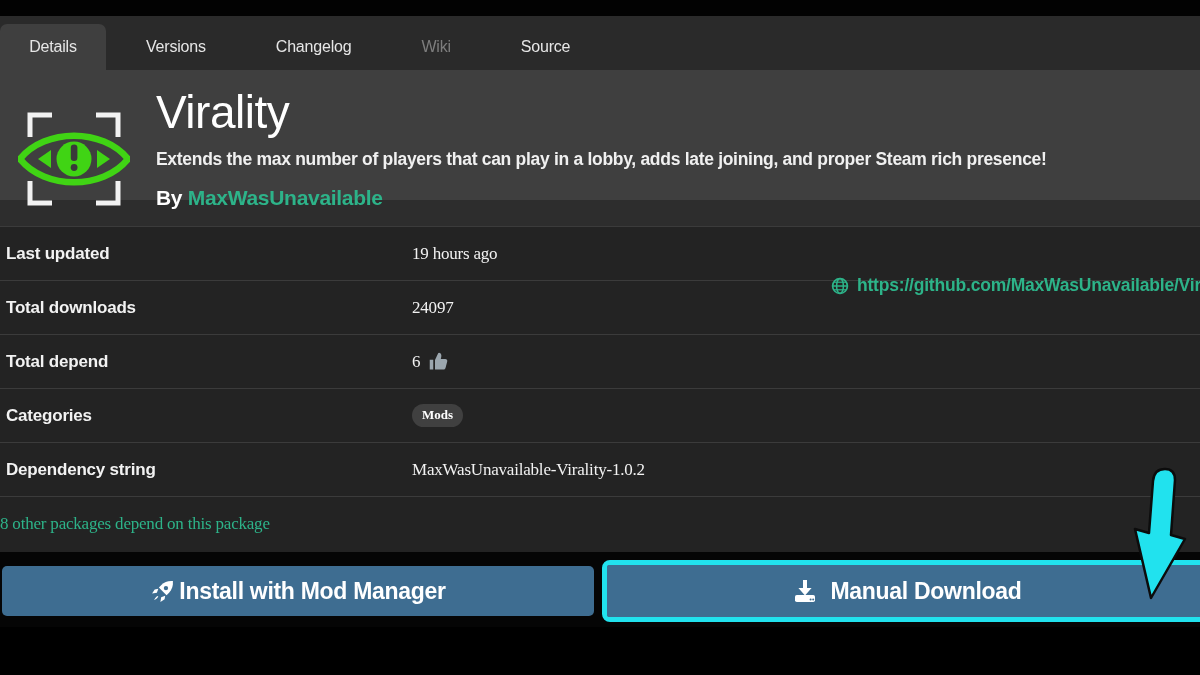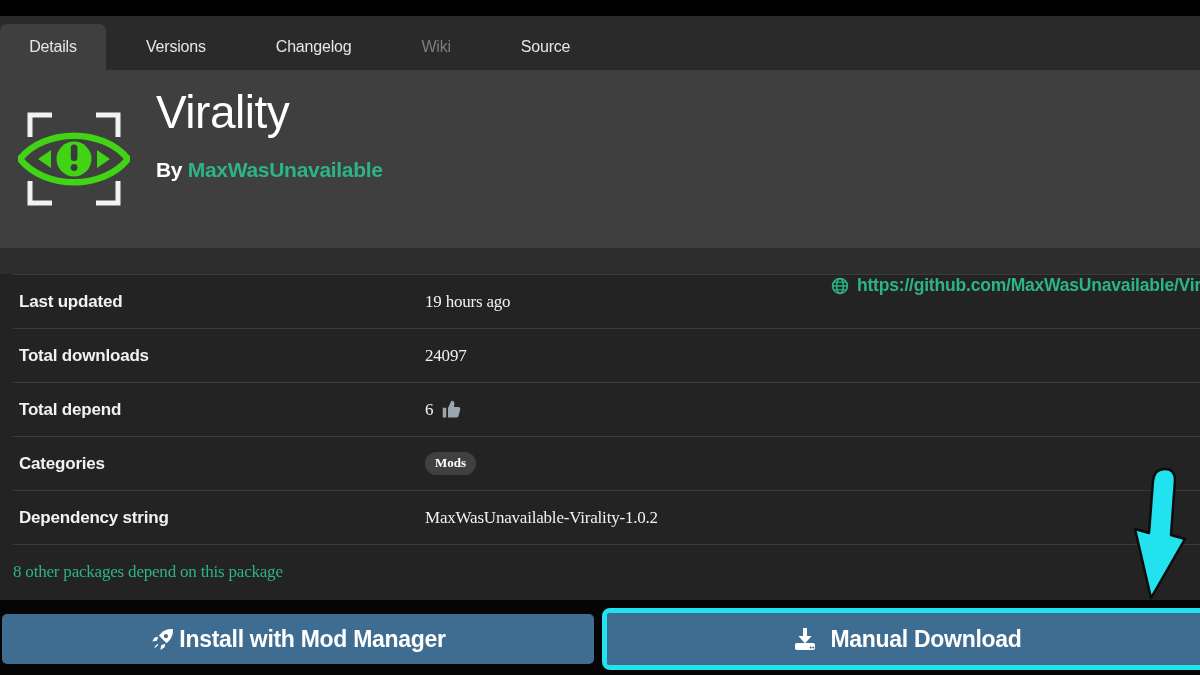--- a/index.html
+++ b/index.html
@@ -21,37 +21,37 @@
   }
   .tab.active {
     background:var(--header-gray,#3f3f3f);
     border-radius:7px 7px 0 0; width:106px; padding:0 5px;
   }
   .tab.t2 { margin-left:10px; } .tab.t3 { margin-left:10px; }
   .tab.t4 { margin-left:10px; } .tab.t5 { margin-left:10px; }
   .tab.disabled { color:#7d7d7d; }
 
   
-  .header { position:relative; height:178px; background:var(--header-gray,#3f3f3f); display:flex; }
+  .header { position:relative; height:130px; background:var(--header-gray,#3f3f3f); display:flex; }
   .mod-icon-wrap { width:112px; height:112px; margin:33px 0 0 18px; flex:none; }
   .header-main { margin-left:26px; padding-top:14px; }
   .pkg-title { font-size:46px; font-weight:400; color:#fff; letter-spacing:-0.5px; line-height:1.25; }
   .pkg-desc { margin-top:7px; font-size:17.5px; font-weight:600; color:#f0f0f0; letter-spacing:-0.3px; }
   .byline { margin-top:16px; font-size:21px; font-weight:600; letter-spacing:-0.3px; }
   .byline .prefix { color:#fff; }
   .byline a, .green-link { color:var(--accent-green,#2db389); text-decoration:none; cursor:pointer; }
   .site-link {
     position:absolute; left:831px; top:205px; white-space:nowrap;
     font-size:17.5px; font-weight:600; color:var(--accent-green,#2db389);
     display:flex; align-items:center; gap:8px; cursor:pointer; letter-spacing:-0.2px;
   }
 
   
   .meta-gap { height:26px; background:#2d2d2d; }
-  .meta-table { background:var(--panel-dark,#232323);padding-left:13px; }
+  .meta-table { background:var(--panel-dark,#232323); }
   .meta-row {
     display:flex; align-items:center; height:54px;
     border-top:1px solid #3b3b3b; background:var(--panel-dark,#232323);
     font-size:17px;
   }
   .meta-label { width:412px; padding-left:6px; font-weight:600; color:#f2f2f2; letter-spacing:-0.2px; }
   .meta-value { display:flex; align-items:center; gap:8px; font-weight:500; color:#f2f2f2; letter-spacing:-0.2px;font-family:Liberation Serif, serif; }
   .badge {
     background:#404040; color:#fff; font-size:13px; font-weight:700;
     padding:3px 10px 4px; border-radius:12px; letter-spacing:0;
@@ -109,20 +109,21 @@
         <polygon points="20,56 33,47 33,65" fill="#40d414"></polygon>
         <polygon points="92,56 79,47 79,65" fill="#40d414"></polygon>
         <circle cx="56" cy="56" r="17.5" fill="#40d414"></circle>
         <rect x="52.8" y="41.5" width="6.6" height="16.5" rx="3.3" fill="#3a3a3a"></rect>
         <circle cx="56.1" cy="64.5" r="3.4" fill="#3a3a3a"></circle>
       </g>
     </svg>
   </div>
   <div class="header-main">
     <div class="pkg-title">Virality</div>
+    <div class="pkg-desc">Extends the max number of players that can play in a lobby, adds late joining, and proper Steam rich presence!</div>
     <div class="byline">
       <span class="prefix">By</span>
       <a>MaxWasUnavailable</a>
     </div>
   </div>
   <div class="site-link">
     <span>
       <svg viewBox="0 0 18 18" width="18" height="18">
         <circle cx="9" cy="9" r="7.4" fill="none" stroke="#2db389" stroke-width="1.7"></circle>
         <ellipse cx="9" cy="9" rx="3.4" ry="7.4" fill="none" stroke="#2db389" stroke-width="1.5"></ellipse>

